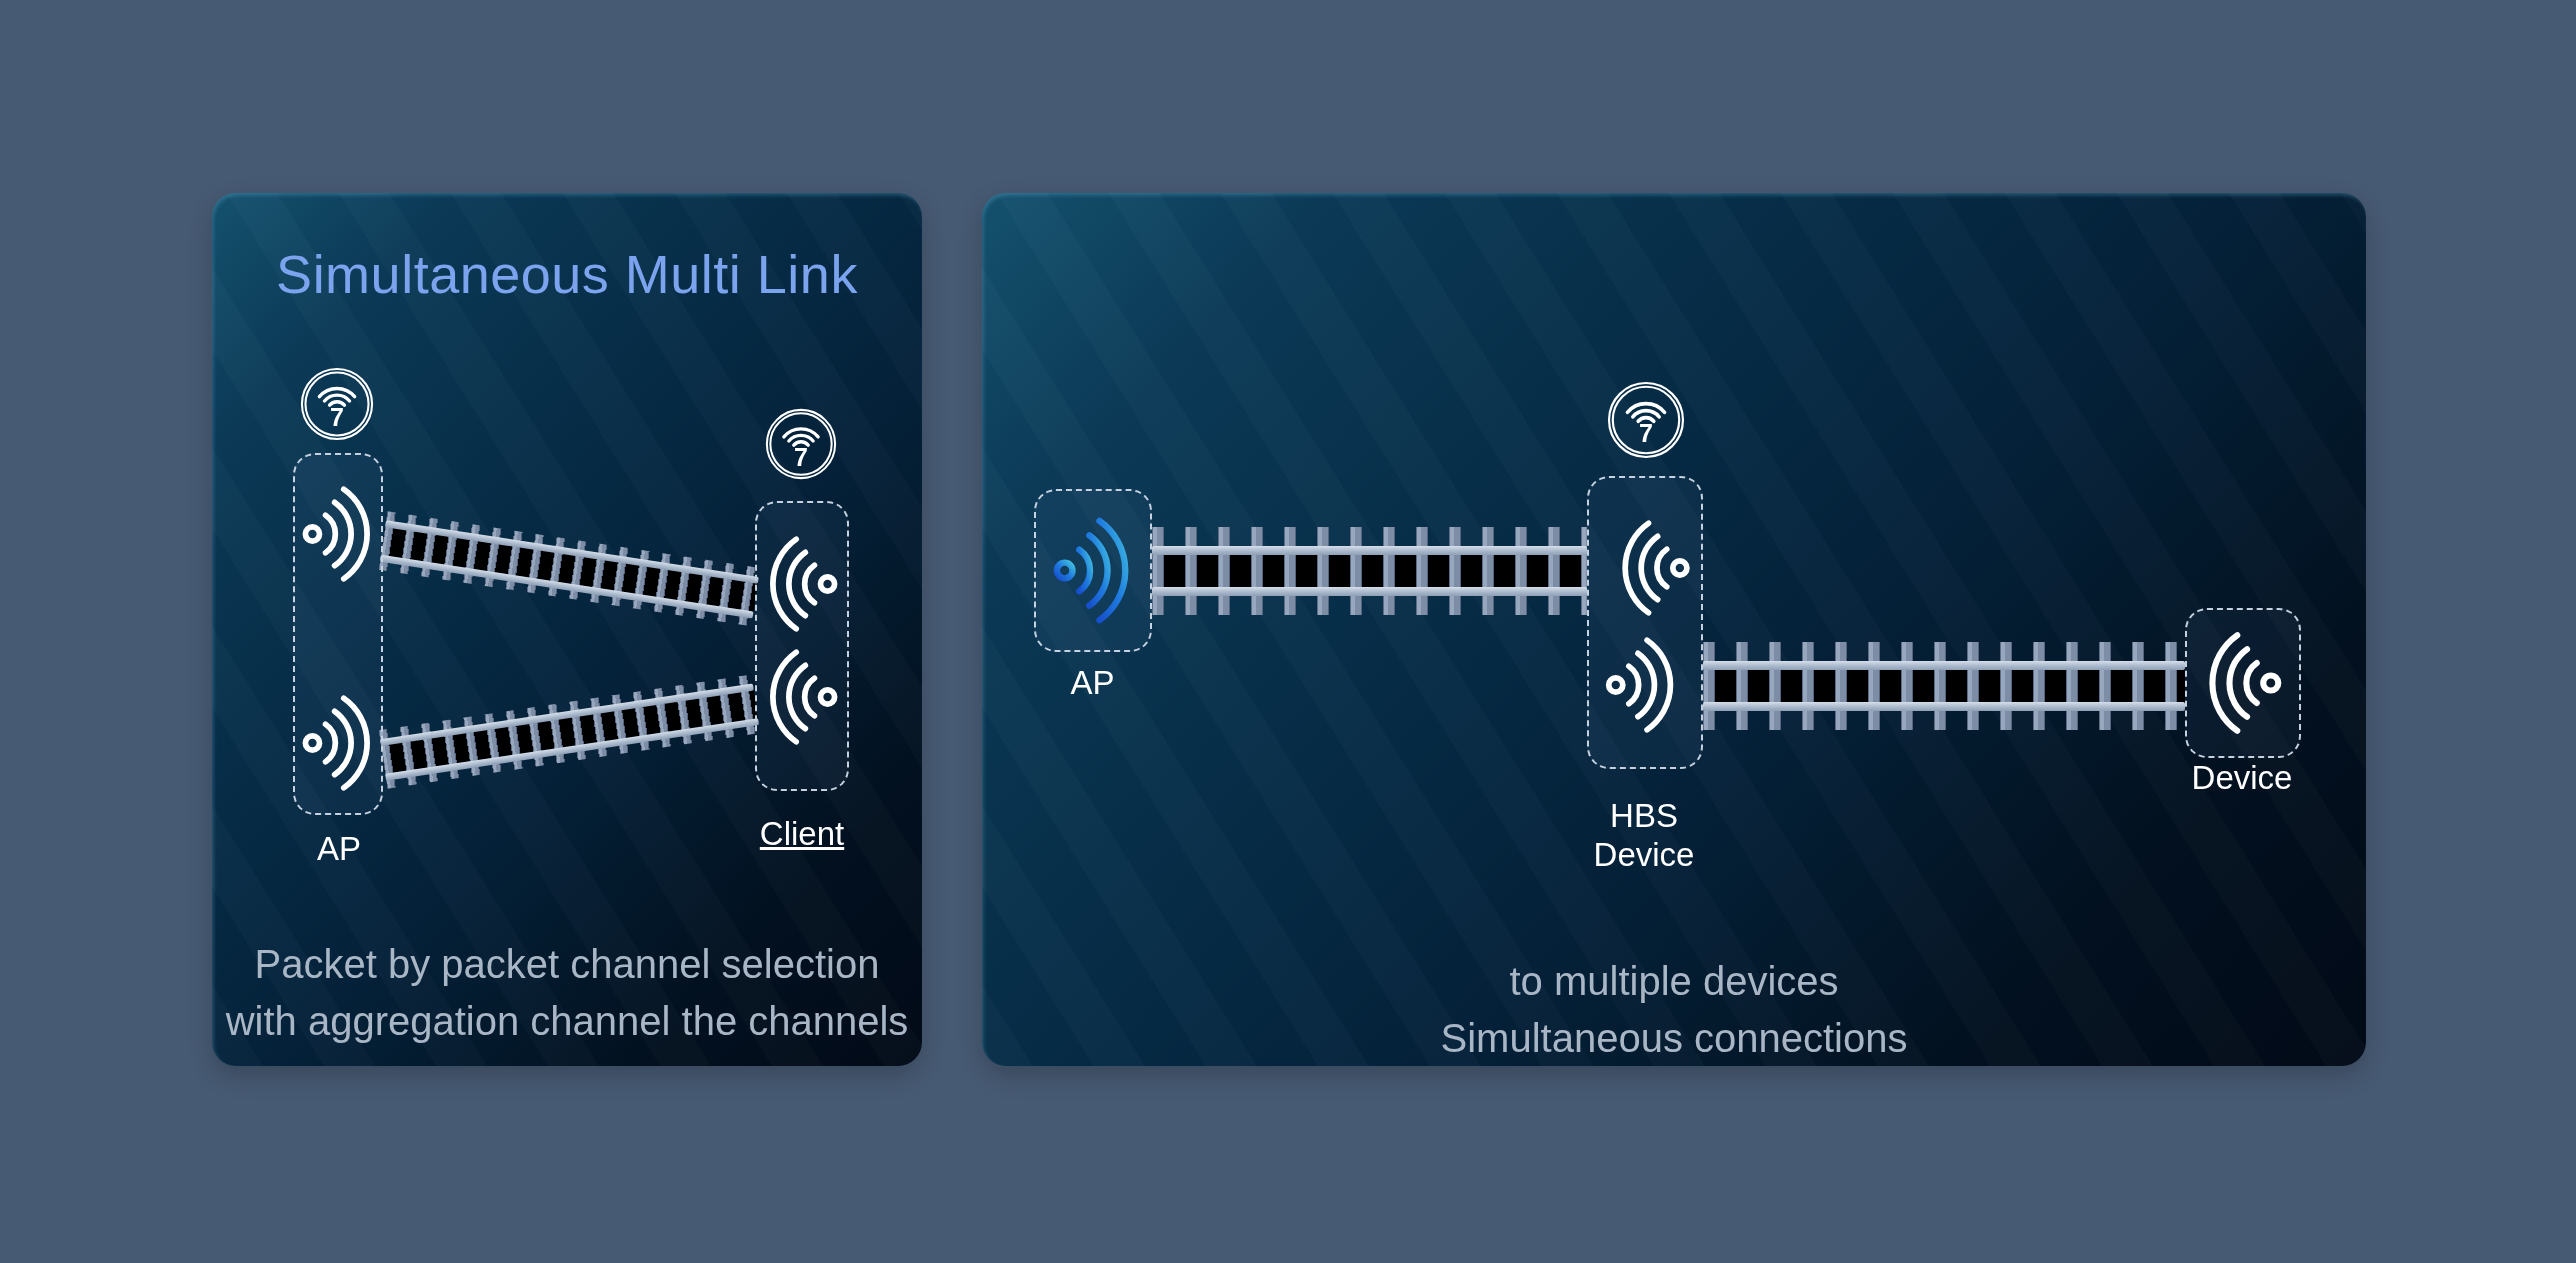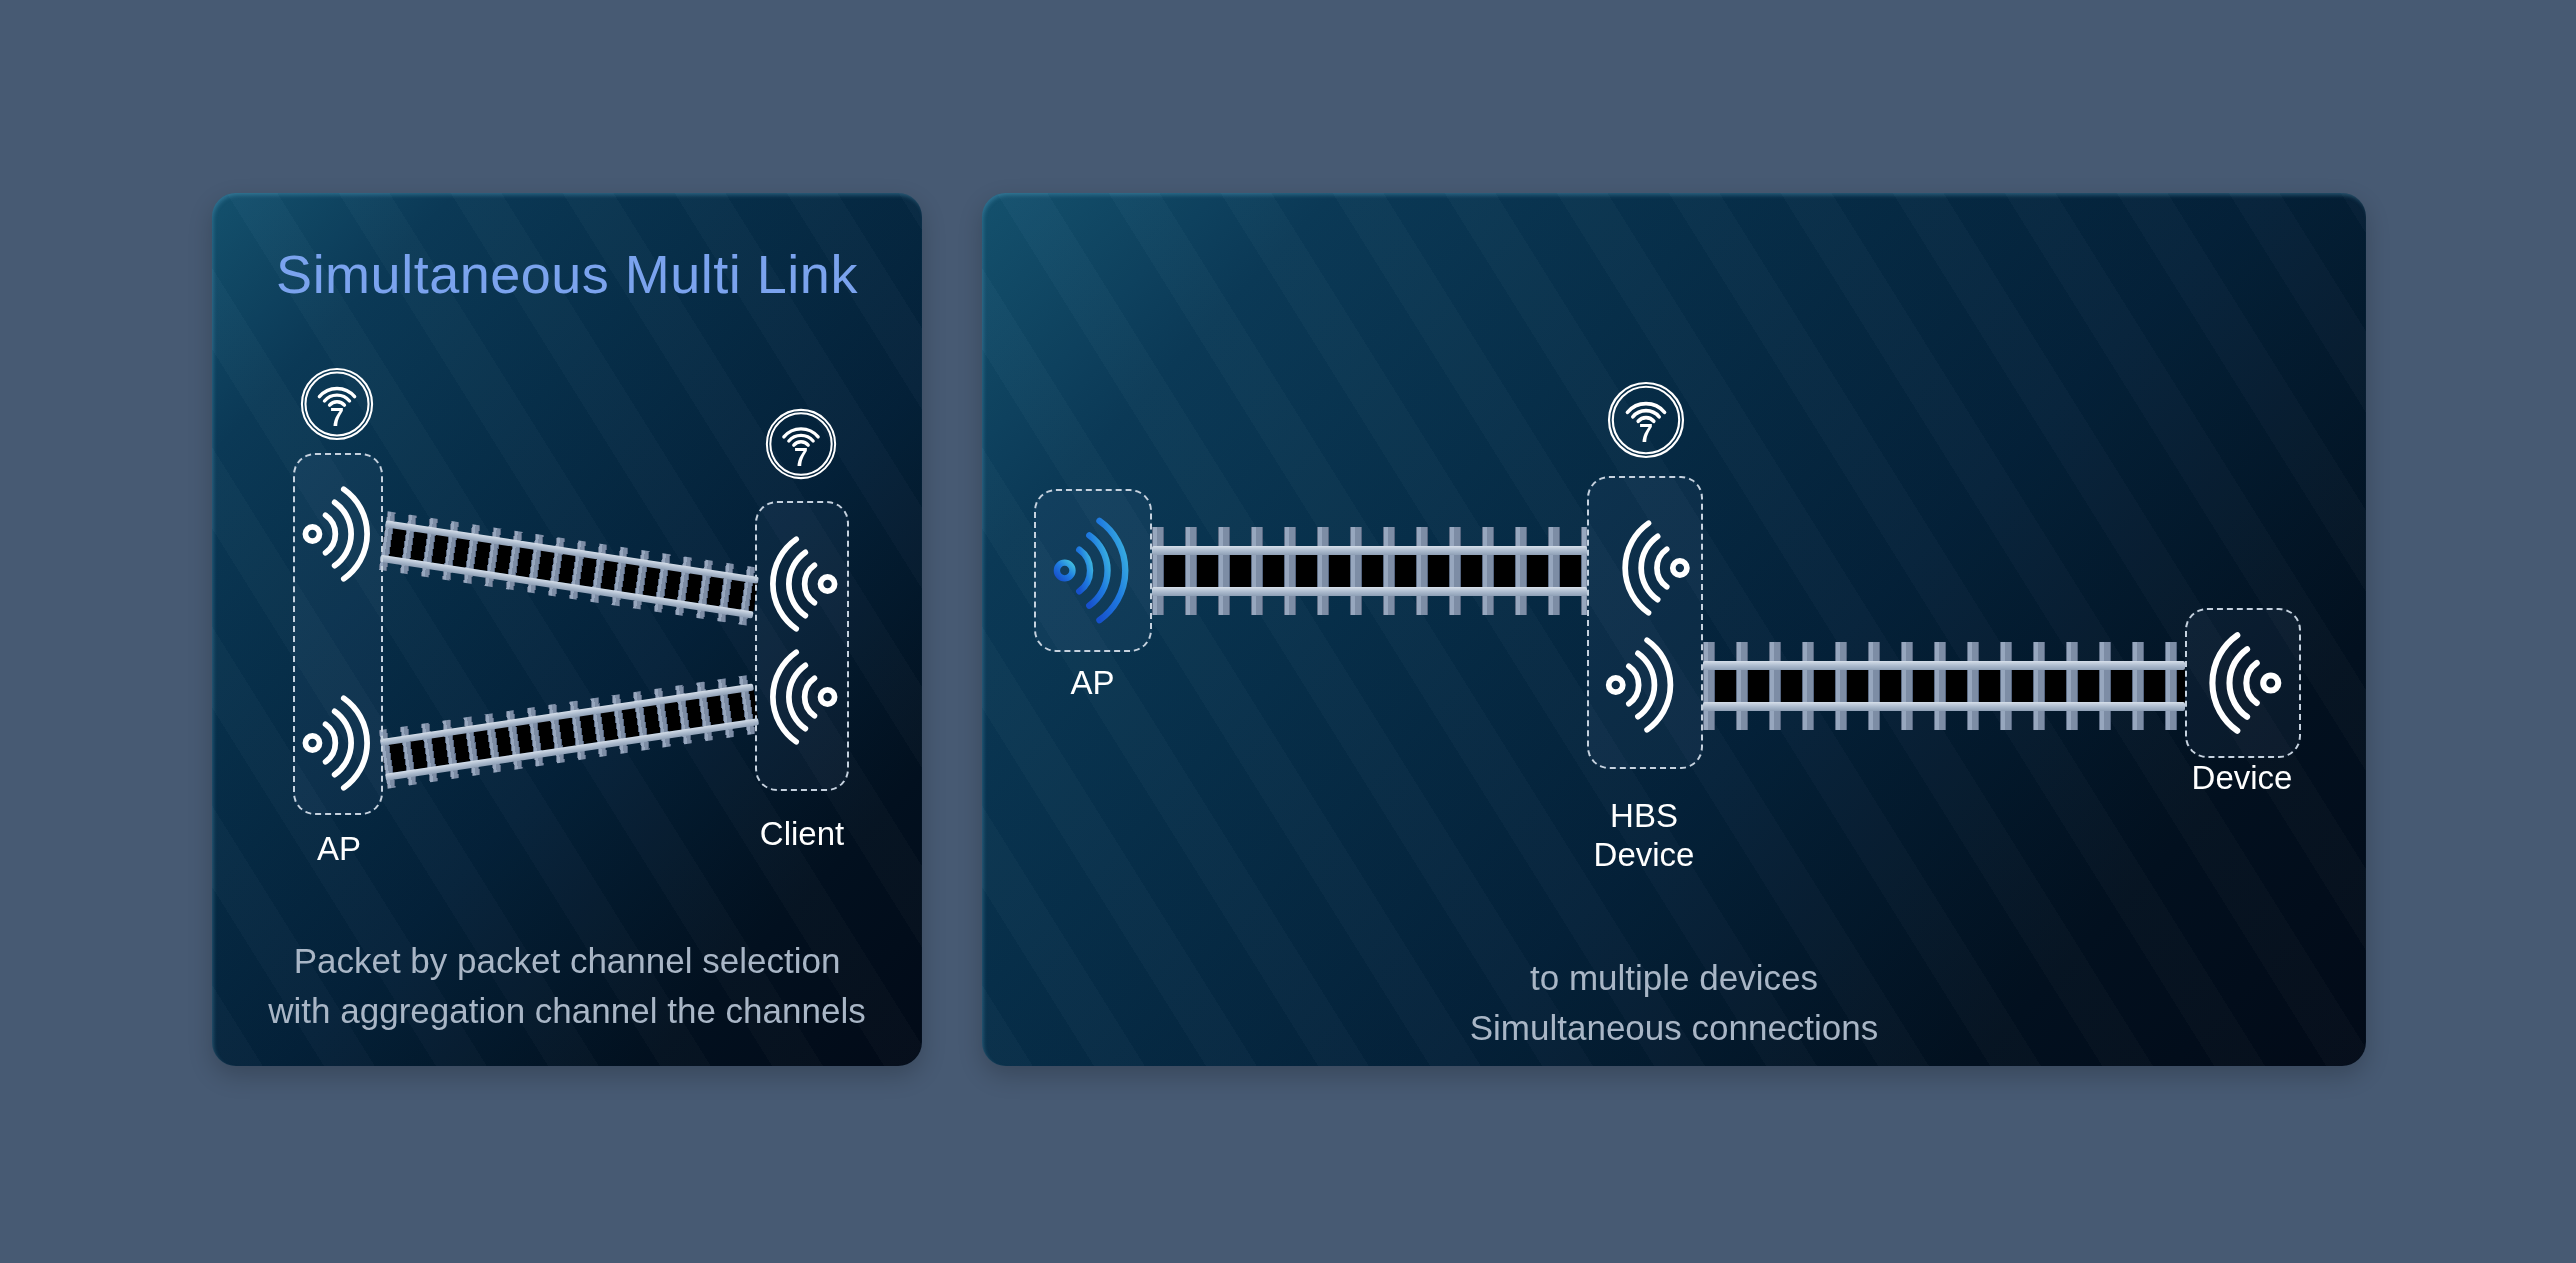--- a/index.html
+++ b/index.html
@@ -37,21 +37,21 @@
   .panel-title {
     position:absolute; left:0; right:0; text-align:center;
     font-size:54px; font-weight:500; color:#7ba3ee; letter-spacing:0.5px;
     z-index:4;
   }
   #card-left  .panel-title { top:50px; }
   #card-right .panel-title { top:65px; }
 
   .caption {
     position:absolute; left:0; right:0; text-align:center;
-    font-size:35px; line-height:1.42; font-weight:500; color:#a9b6c6;
+    font-size:40px; line-height:1.42; font-weight:500; color:#a9b6c6;
     z-index:4;
   }
   #card-left  .caption { top:743px; }
   #card-right .caption { top:760px; }
 
   
   .node-box {
     position:absolute; box-sizing:border-box;
     border:2.3px dashed #c6d2df; border-radius:22px;
     background: rgba(140,190,240,0.055);
@@ -186,21 +186,21 @@
         <svg viewBox="0 0 84 120">
             <use href="#wifi-waves" fill="none" stroke="#ffffff" stroke-width="6.5" stroke-linecap="round"></use>
           </svg>
       </div>
       <div class="wifi-icon flip">
         <svg viewBox="0 0 84 120">
             <use href="#wifi-waves" fill="none" stroke="#ffffff" stroke-width="6.5" stroke-linecap="round"></use>
           </svg>
       </div>
     </div>
-    <div class="node-label" style="left:497px; top:622px; width:186px;">Client</div>
+    <div class="node-label" style="left:497px; top:622px; width:186px;text-decoration:underline;">Client</div>
 
     <div class="caption">
       <div>Packet by packet channel selection</div>
       <div>with aggregation channel the channels</div>
     </div>
   </div>
 
   <div class="card" id="card-right">
 
     <div class="track track-lg" style="left:170px; top:334px; width:435px;">

